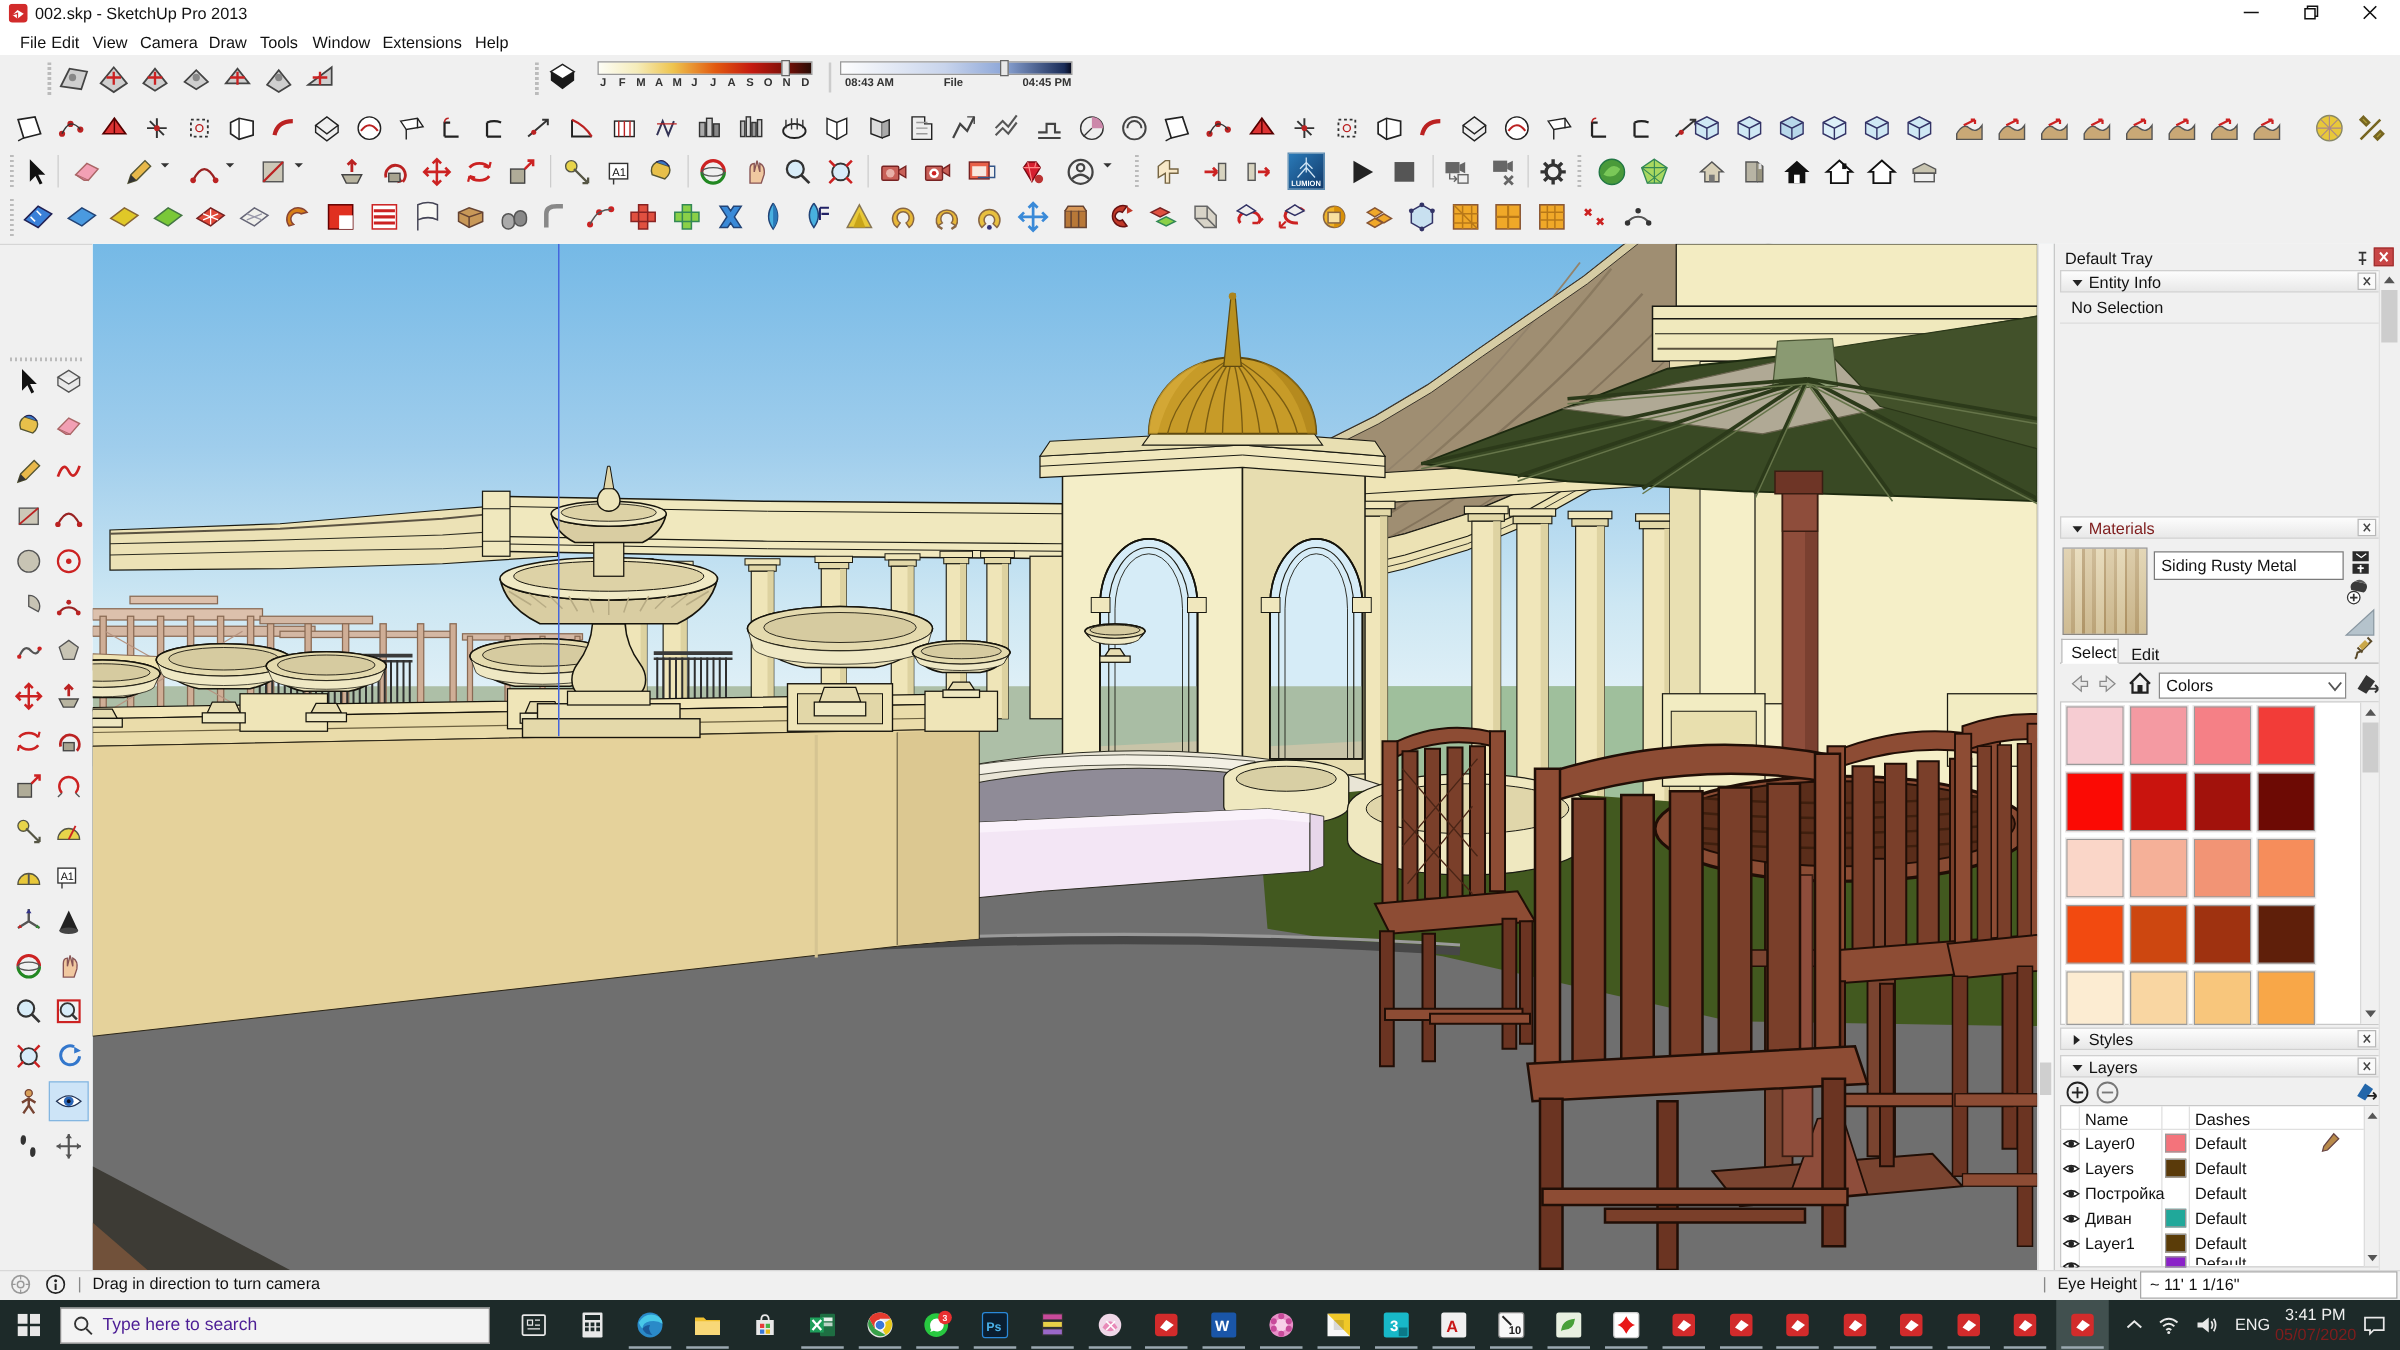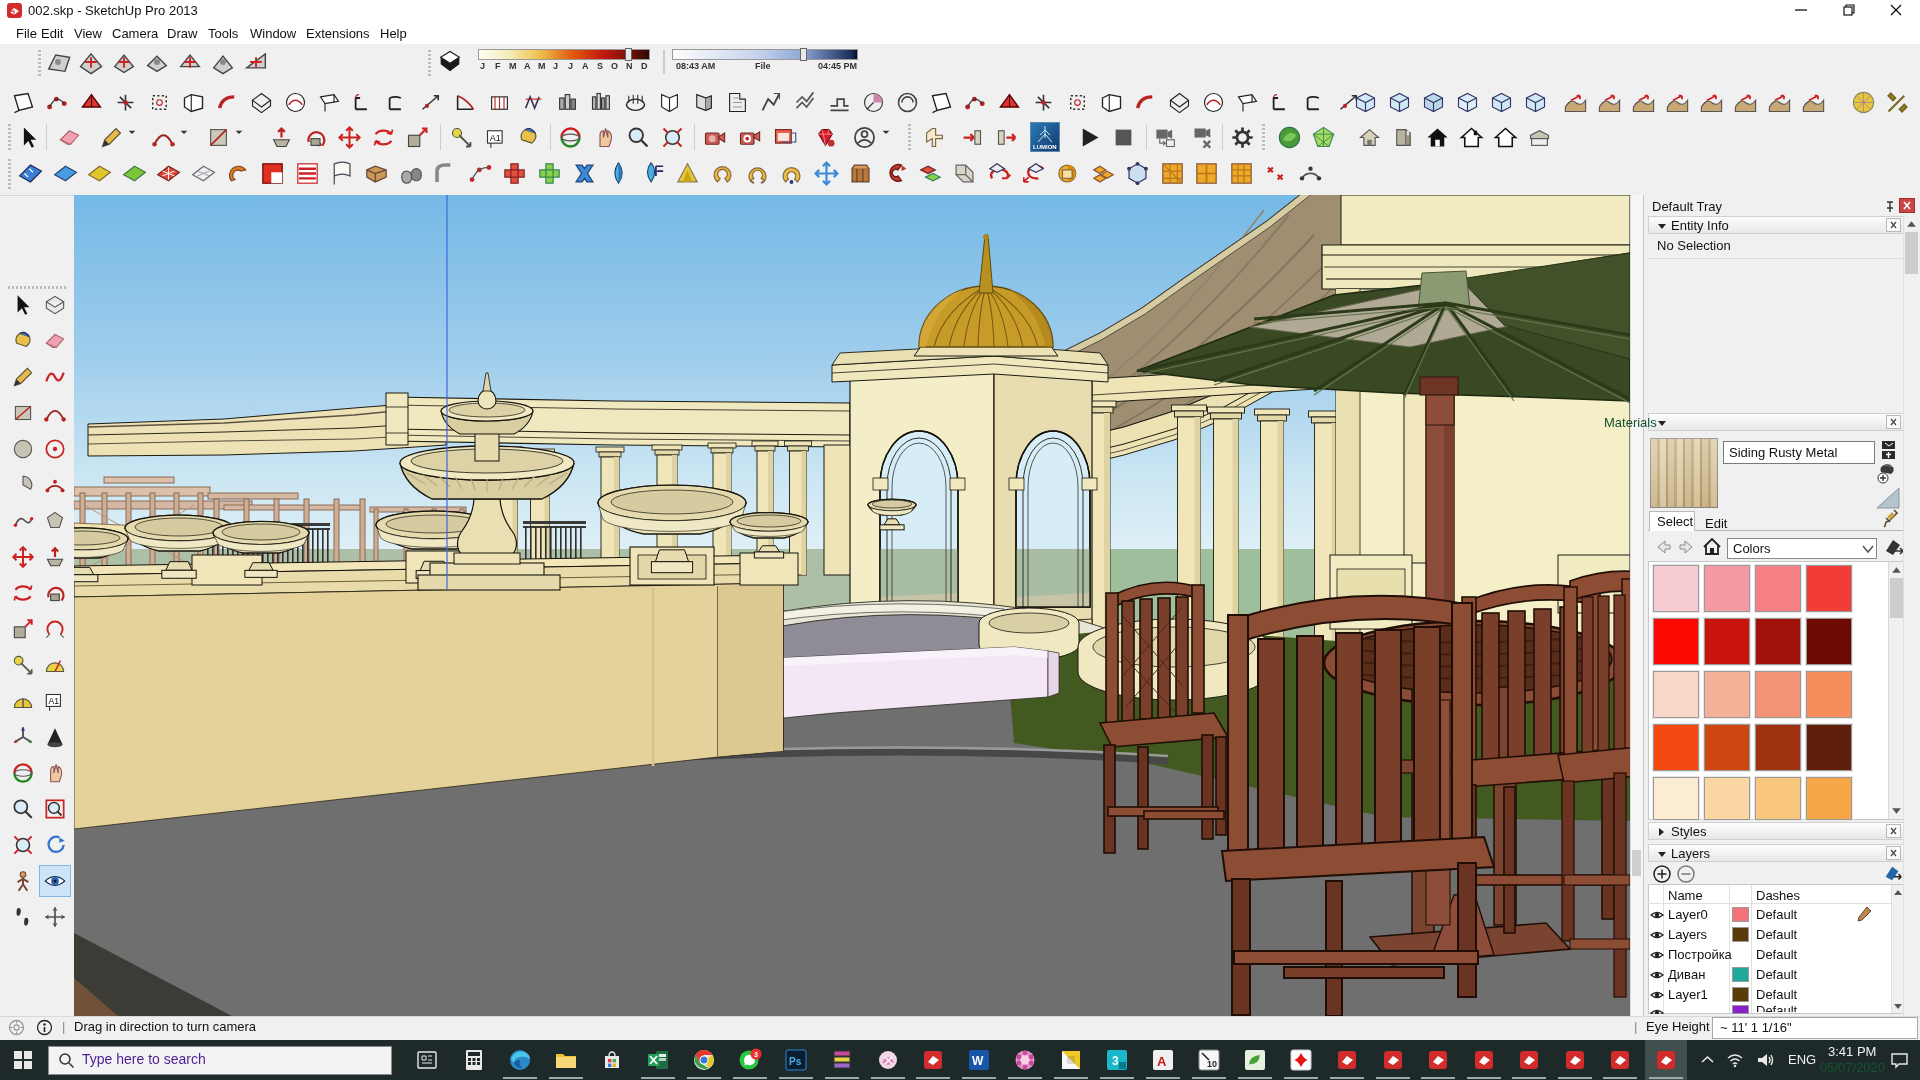--- a/index.html
+++ b/index.html
@@ -1243,21 +1243,21 @@
 <div class="abs" style="left:1886px;top:218px;width:15px;height:14px;background:#fafafa;border:1px solid #b8b8b8"></div>
 <svg class="abs" style="left:1886px;top:218px" width="15" height="14" viewBox="0 0 15 14">
     <path d="M5,4 L10,10 M10,4 L5,10" stroke="#444" stroke-width="1.2"></path>
   </svg>
 <span class="abs" style="left:1657px;top:238px;font-size:13px;font-weight:normal;color:#111">No Selection</span>
 <div class="abs" style="left:1648px;top:258px;width:258px;height:1px;background:#dcdcdc"></div>
 <div class="abs" style="left:1648px;top:413px;width:258px;height:18px;background:linear-gradient(#fdfdfd,#e8e8e8);border:1px solid #d0d0d0"></div>
 <svg class="abs" style="left:1655px;top:416px" width="14" height="14" viewBox="0 0 14 14">
     <path d="M3,5 l8,0 l-4,5 Z" fill="#222"></path>
   </svg>
-<span class="abs" style="left:1604px;top:415px;font-size:13px;color:#14532d">Materials</span>
+<span class="abs" style="left:1671px;top:415px;font-size:13px;color:#7f1d1d">Materials</span>
 <div class="abs" style="left:1886px;top:415px;width:15px;height:14px;background:#fafafa;border:1px solid #b8b8b8"></div>
 <svg class="abs" style="left:1886px;top:415px" width="15" height="14" viewBox="0 0 15 14">
     <path d="M5,4 L10,10 M10,4 L5,10" stroke="#444" stroke-width="1.2"></path>
   </svg>
 <div class="abs" style="left:1650px;top:438px;width:68px;height:70px;border:1px solid #888;background:repeating-linear-gradient(to right,#d9c69c 0,#d9c69c 6px,#c3ab7e 6px,#c3ab7e 9px,#e4d5ae 9px,#e4d5ae 15px,#b49868 15px,#b49868 17px)"></div>
 <div class="abs" style="left:1650px;top:438px;width:68px;height:70px;background:linear-gradient(160deg,rgba(255,255,255,0.25),rgba(120,90,40,0.18))"></div>
 <div class="abs" style="left:1723px;top:441px;width:152px;height:23px;background:#fff;border:1px solid #7a7a7a"></div>
 <span class="abs" style="left:1729px;top:445px;font-size:13px;color:#111">Siding Rusty Metal</span>
 <svg class="abs" style="left:1880px;top:440px" width="18" height="20" viewBox="0 0 18 20">
     <rect x="2" y="1" width="13" height="8" fill="#2a2a2a"></rect>
@@ -1636,15 +1636,15 @@
 <svg class="abs" style="left:1726px;top:1052px" width="18" height="16" viewBox="0 0 18 16">
     <path d="M2,6 Q9,0 16,6 M4.5,9 Q9,5 13.5,9 M7,12 Q9,10 11,12" fill="none" stroke="#e8e8e8" stroke-width="1.5"></path>
     <circle cx="9" cy="14" r="1.2" fill="#e8e8e8"></circle>
   </svg>
 <svg class="abs" style="left:1756px;top:1052px" width="18" height="16" viewBox="0 0 18 16">
     <path d="M2,6 h4 l5,-4 v12 l-5,-4 h-4 Z" fill="#e8e8e8"></path>
     <path d="M13,5 Q15,8 13,11 M15,3 Q18,8 15,13" stroke="#e8e8e8" fill="none" stroke-width="1.4"></path>
   </svg>
 <span class="abs" style="left:1788px;top:1052px;font-size:13px;color:#f0f0f0">ENG</span>
 <span class="abs" style="left:1828px;top:1044px;font-size:13px;color:#f0f0f0">3:41 PM</span>
-<span class="abs" style="left:1820px;top:1060px;font-size:13px;color:#14532d">05/07/2020</span>
+<span class="abs" style="left:1820px;top:1060px;font-size:13px;color:#7f1d1d">05/07/2020</span>
 <svg class="abs" style="left:1890px;top:1051px" width="19" height="18" viewBox="0 0 19 18">
     <path d="M2,3 h15 v10 h-8 l-3,3 v-3 h-4 Z" fill="none" stroke="#e8e8e8" stroke-width="1.4"></path>
   </svg>
 </body></html>

